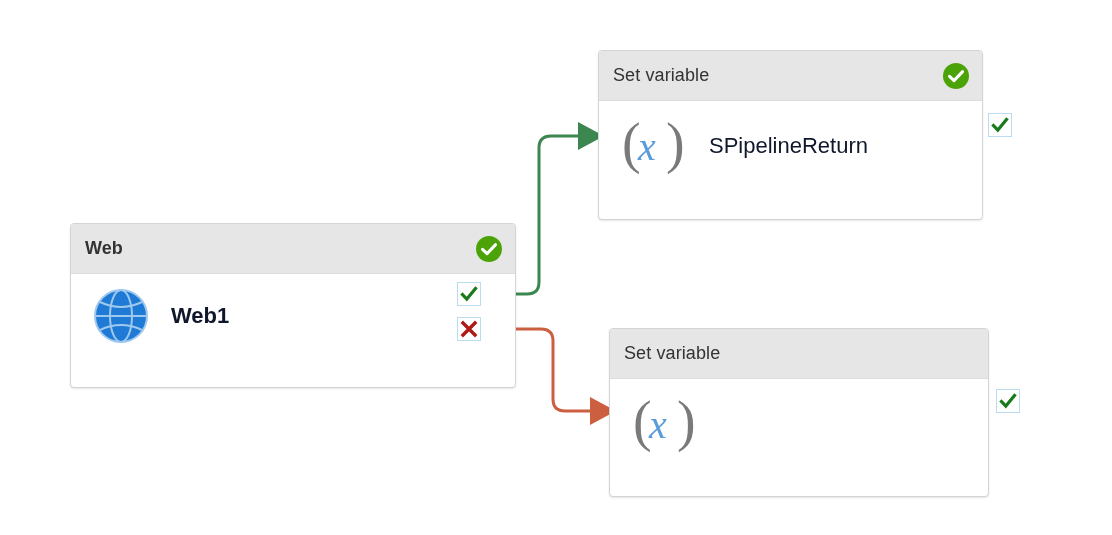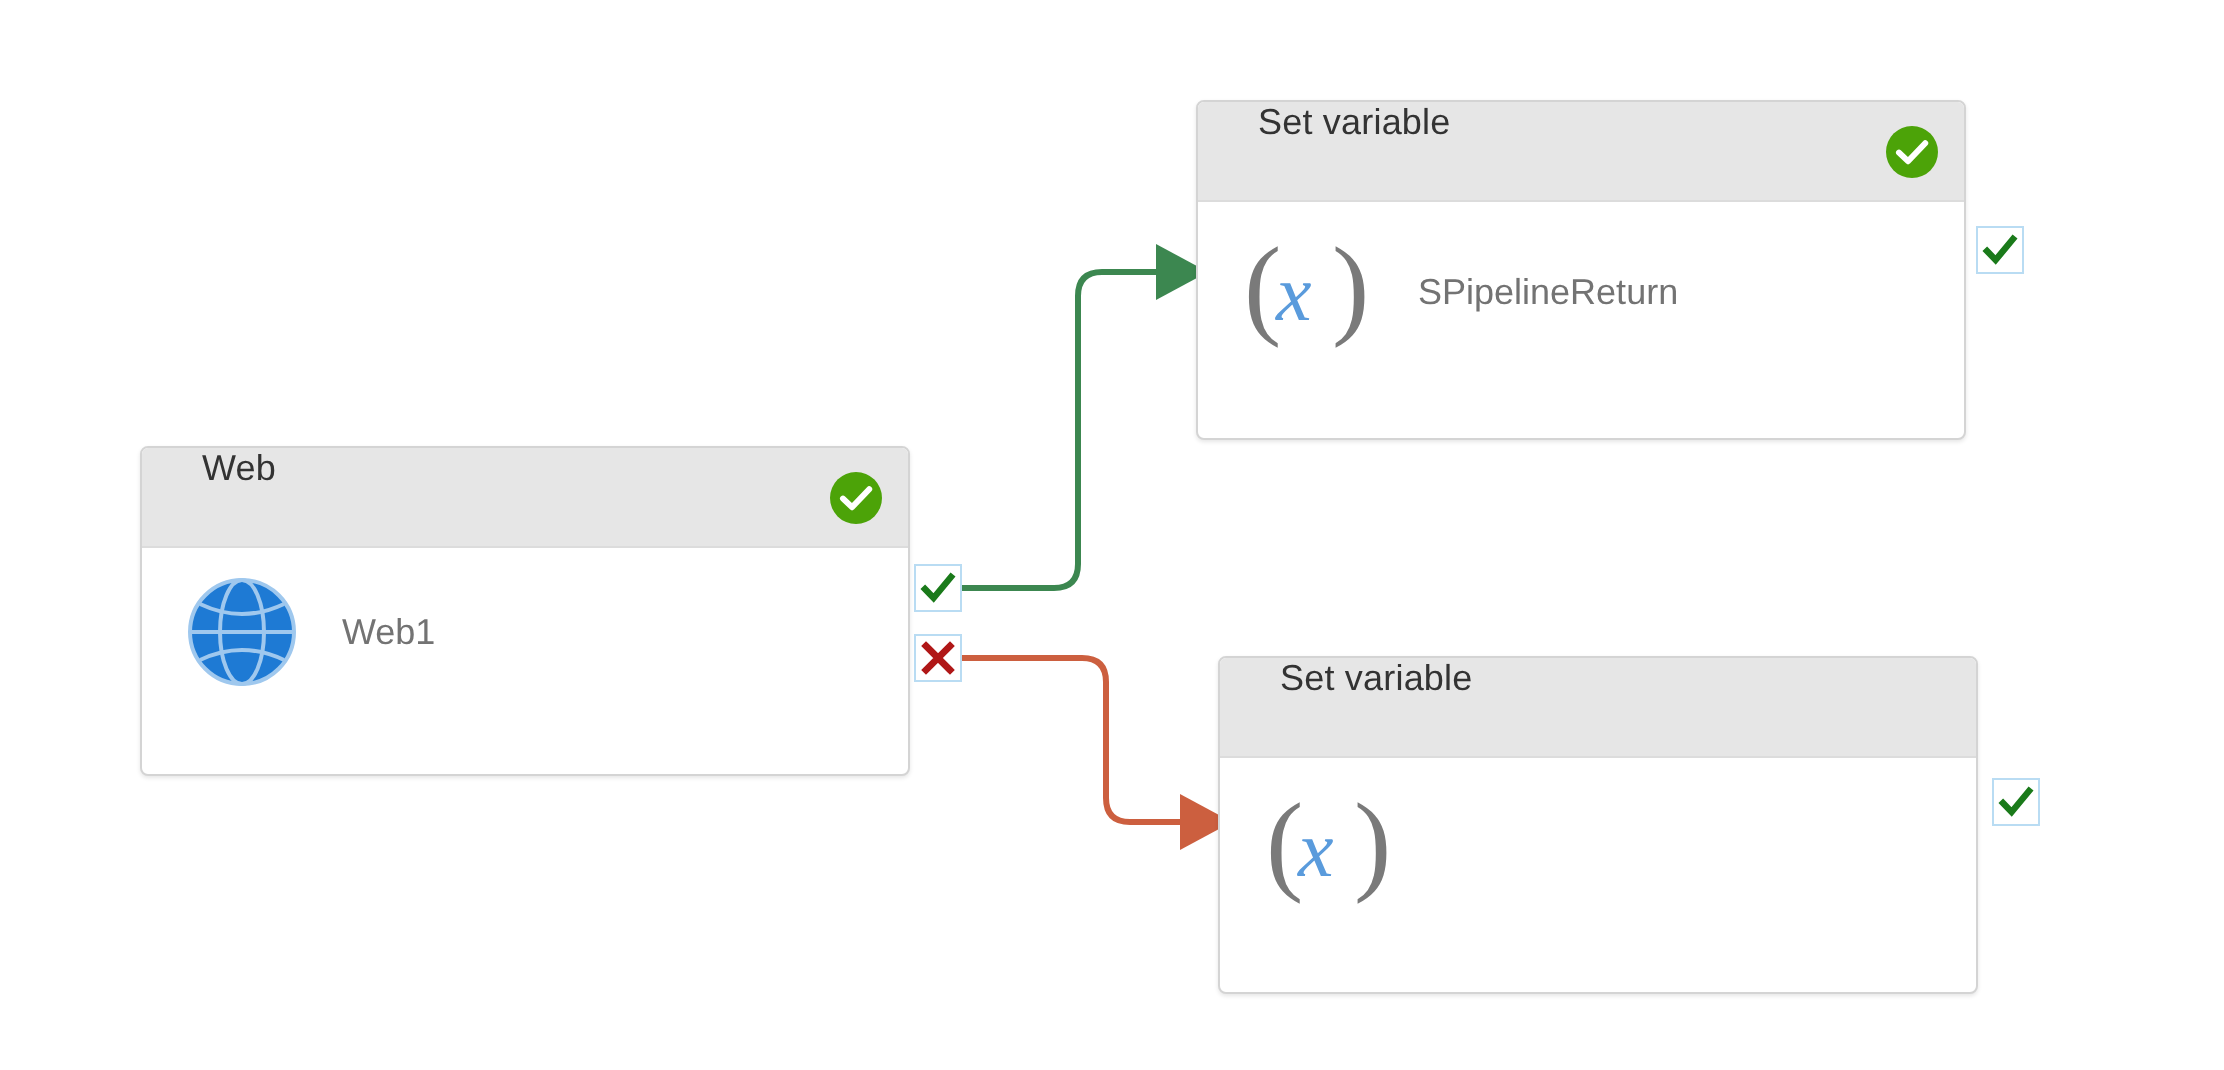--- a/index.html
+++ b/index.html
@@ -39,38 +39,39 @@
     box-shadow: 0 1px 2px rgba(0,0,0,0.10);
     box-sizing: border-box;
   }
   .node-header {
     position: relative;
     height: 50px;
     background: #e6e6e6;
     border-bottom: 1px solid #dcdcdc;
     border-radius: 3px 3px 0 0;
     display: flex;
-    padding: 0 30px;
+    align-items: center;
+    padding: 0 14px;
     box-sizing: border-box;
   }
   .node-title {
     font-size: 18px;
     color: #333333;
     letter-spacing: 0.1px;
     white-space: nowrap;
   }
   .node-body {
     display: flex;
     align-items: center;
     padding: 14px 0 0 22px;
     box-sizing: border-box;
   }
   .node-label {
-    font-size: 18px;
-    color: #737373;
+    font-size: 22px;
+    color: #0f172a;
     margin-left: 22px;
     white-space: nowrap;
   }
 
   
   .status-badge {
     position: absolute;
     right: 12px;
     top: 50%;
     transform: translateY(-50%);
@@ -104,21 +105,21 @@
     <g>
       <path id="edge0-path" fill="none" stroke-width="3" stroke-linecap="round" stroke-linejoin="round" d="M 481 294 L 527 294 Q 539 294 539 282 L 539 148 Q 539 136 551 136 L 578 136" stroke="#3c8750"></path>
       <polygon id="edge0-arrow" points="578,122 604,136 578,150" fill="#3c8750"></polygon>
     </g>
     <g>
       <path id="edge1-path" fill="none" stroke-width="3" stroke-linecap="round" stroke-linejoin="round" d="M 481 329 L 541 329 Q 553 329 553 341 L 553 399 Q 553 411 565 411 L 590 411" stroke="#cc5f3f"></path>
       <polygon id="edge1-arrow" points="590,397 616,411 590,425" fill="#cc5f3f"></polygon>
     </g>
   </svg>
 
-  <div class="node" id="node-web1" style="left: 70px; top: 223px; width: 385px; height: 165px;">
+  <div class="node" id="node-web1" style="left: 70px; top: 223px; width: 446px; height: 165px; font-weight: bold;">
     <div class="node-header">
       <span class="node-title">Web</span>
       <span class="status-badge">
         <svg viewBox="0 0 28 28" xmlns="http://www.w3.org/2000/svg">
           <circle cx="14" cy="14" r="13" fill="#4ca308"></circle>
           <path d="M7.5 14.3 L12 18.6 L20.6 9.6" fill="none" stroke="#ffffff" stroke-width="3" stroke-linecap="round" stroke-linejoin="round"></path>
         </svg>
       </span>
     </div>
     <div class="node-body">

